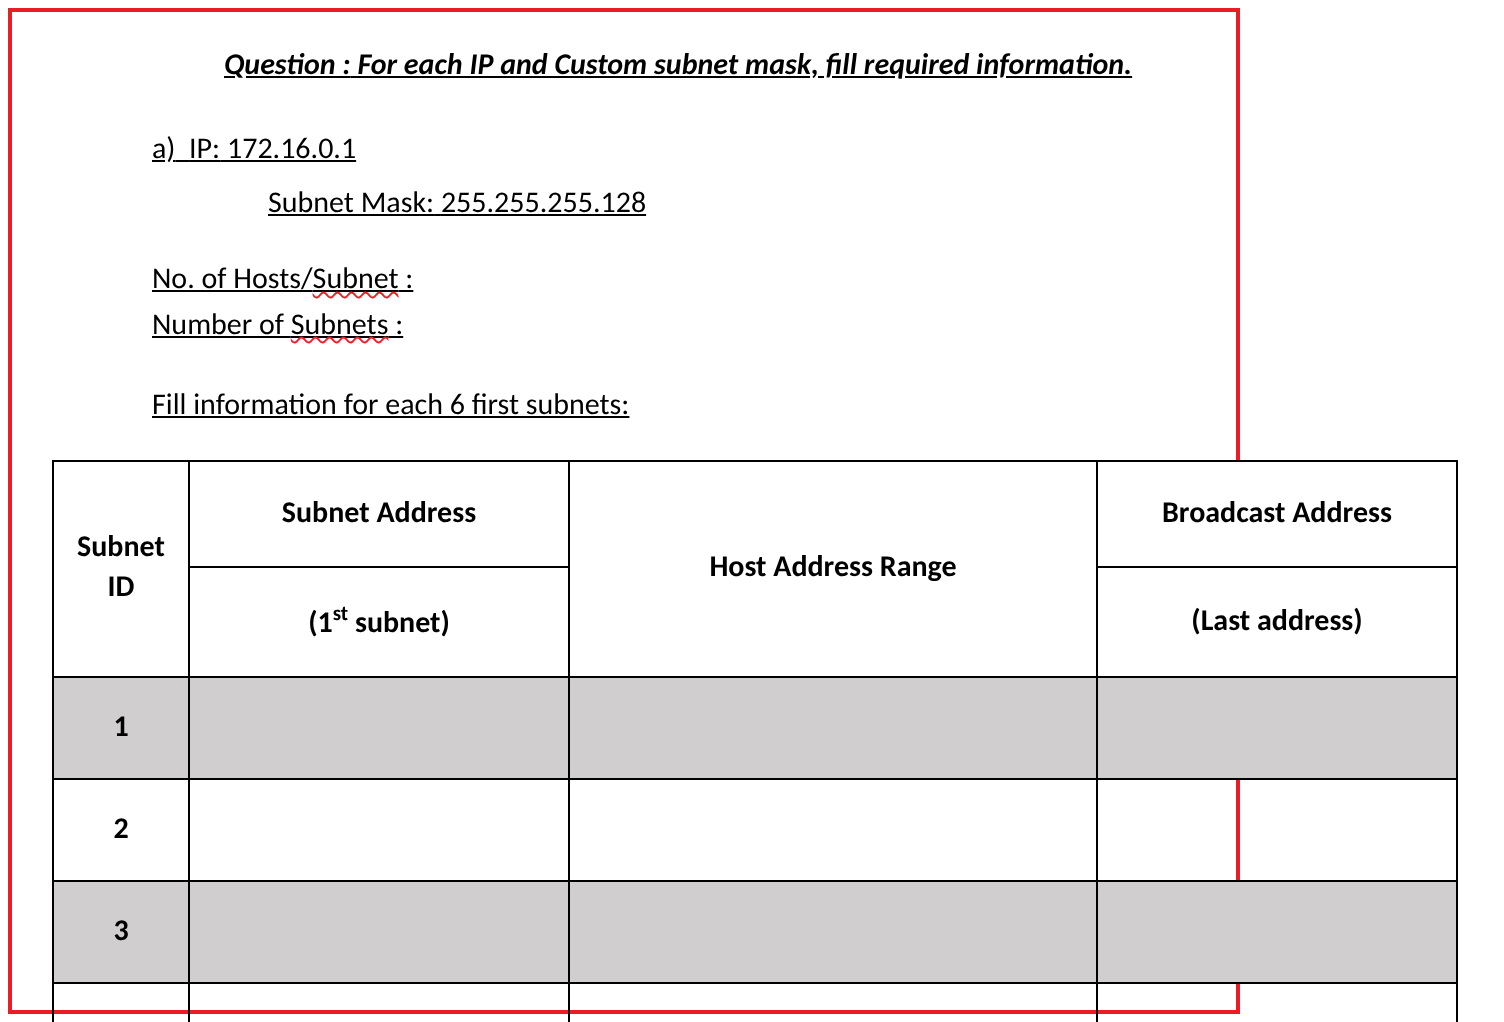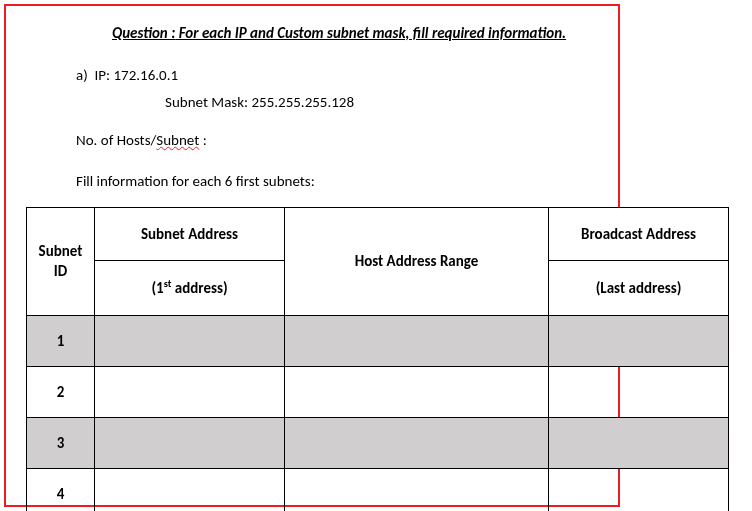--- a/index.html
+++ b/index.html
@@ -24,23 +24,24 @@
   }
   .question-line .q {
     font-weight: bold;
     font-style: italic;
     text-decoration: underline;
     color: #000;
   }
   .section {
     margin-left: 50px;
     line-height: 1.5;
+    text-decoration: underline;
   }
   .part-a { margin-bottom: 4px; }
-  .indent-sub { margin-left: 89px; margin-bottom: 14px; }
+  .indent-sub { margin-left: 58px; margin-bottom: 14px; }
   .nohosts { margin-bottom: 0; margin-top: 16px; }
   .wavy {
     text-decoration: underline wavy #ed1c24;
     text-decoration-thickness: 1px;
   }
   .fill-line { margin-top: 18px; margin-bottom: 15px; }
   table {
     border-collapse: collapse;
     width: 702px;
     margin-left: 0px;
@@ -84,41 +85,44 @@
     <div class="part-a">
       <span>a)</span>&nbsp;&nbsp;<span>IP:</span> <span>172.16.0.1</span>
     </div>
     <div class="indent-sub">
       <span>Subnet Mask:</span> <span>255.255.255.128</span>
     </div>
 
     <div class="nohosts">
       <span>No. of Hosts/</span><span class="wavy">Subnet</span><span> :</span>
     </div>
+    <div>
+      <span>Number of </span><span class="wavy">Subnets</span><span> :</span>
+    </div>
 
     <div class="fill-line">Fill information for each 6 first subnets:</div>
   </div>
 
   <table>
     <colgroup>
       <col class="col-id">
         <col class="col-addr">
         <col class="col-range">
         <col class="col-bcast">
     </colgroup>
     <thead>
       <tr>
         <th rowspan="2" class="two-line">Subnet ID</th>
         <th>Subnet Address</th>
         <th rowspan="2" class="two-line">Host Address Range</th>
         <th>Broadcast Address</th>
       </tr>
       <tr>
         <th>
-          <span>(1</span><sup>st</sup><span> address)</span>
+          <span>(1</span><sup>st</sup><span> subnet)</span>
         </th>
         <th>(Last address)</th>
       </tr>
     </thead>
     <tbody id="tbody">
         <tr class="shade">
           <td class="idcell">1</td>
           <td></td>
           <td></td>
           <td></td>

